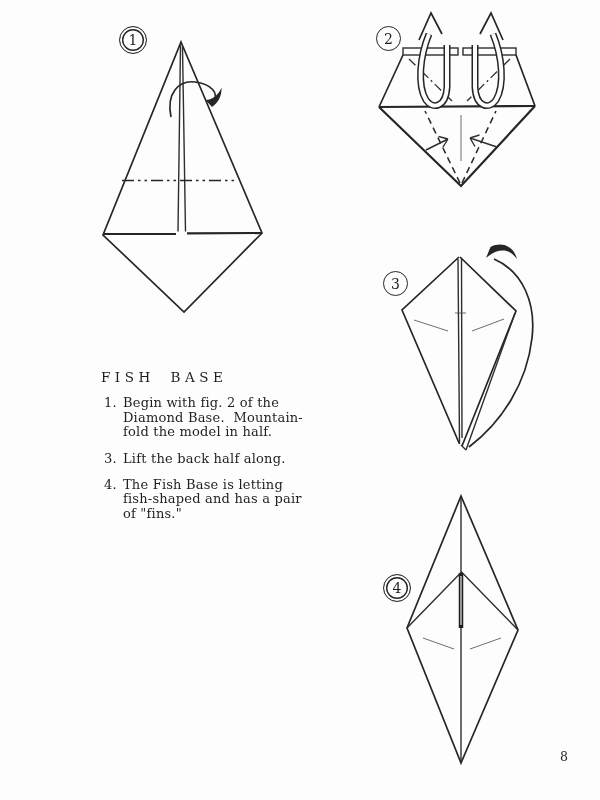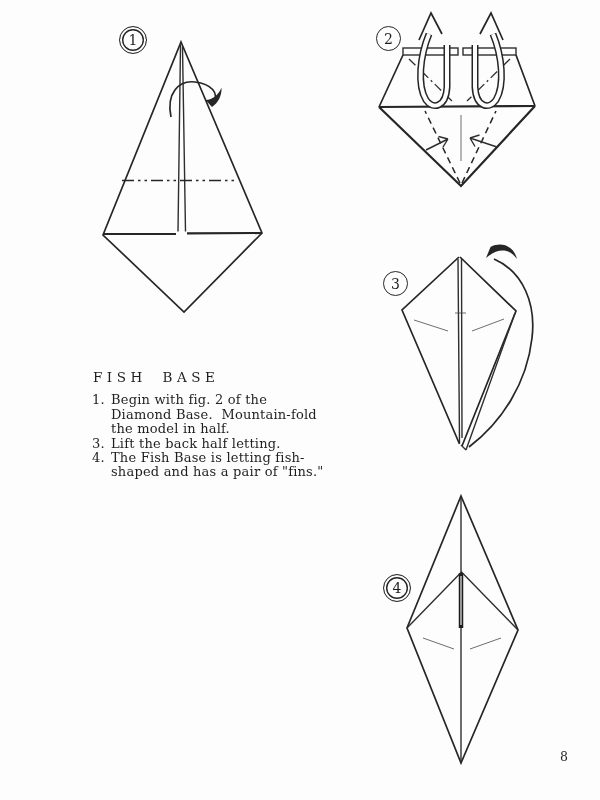--- a/index.html
+++ b/index.html
@@ -34,24 +34,24 @@
   .fig-badge.double{
     width:28px;height:28px;
     box-shadow:inset 0 0 0 2px var(--paper), inset 0 0 0 3.4px #262626;
   }
 
   .instructions{
     position:absolute;left:92px;top:370px;width:236px;
     font-size:13px;line-height:14.4px;letter-spacing:.2px;
   }
   .instructions h2{
-    margin:0 0 9px 1px;font-size:13.5px;font-weight:normal;
+    margin:0 0 9px 9px;font-size:13.5px;font-weight:normal;
     letter-spacing:4.5px;word-spacing:7px;
   }
-  .step{padding-left:19px;text-indent:-19px;margin:0;}
+  .step{padding-left:19px;text-indent:-19px;margin:12px;}
   .step-num{display:inline-block;width:19px;text-indent:0;}
 
   .page-number{
     position:absolute;left:560px;top:749px;font-size:12.5px;letter-spacing:1px;
   }
 </style>
 </head>
 <body>
 
 <div class="page">
@@ -128,19 +128,19 @@
   <div class="fig-badge single" style="left:383px;top:271px;">
     <span>3</span>
   </div>
   <div class="fig-badge double" style="left:383px;top:574px;">
     <span>4</span>
   </div>
 
   <div class="instructions">
     <h2>FISH BASE</h2>
     <p class="step"><span class="step-num">1.</span><span>Begin with fig. 2 of the Diamond Base.&nbsp; Mountain-fold the model in half.</span></p>
-    <p class="step"><span class="step-num">3.</span><span>Lift the back half letting.</span></p>
+    <p class="step"><span class="step-num">3.</span><span>Lift the back half along.</span></p>
     <p class="step"><span class="step-num">4.</span><span>The Fish Base is letting fish-shaped and has a pair of "fins."</span></p>
   </div>
 
   <div class="page-number">8</div>
 
 </div>
 
 </body></html>

